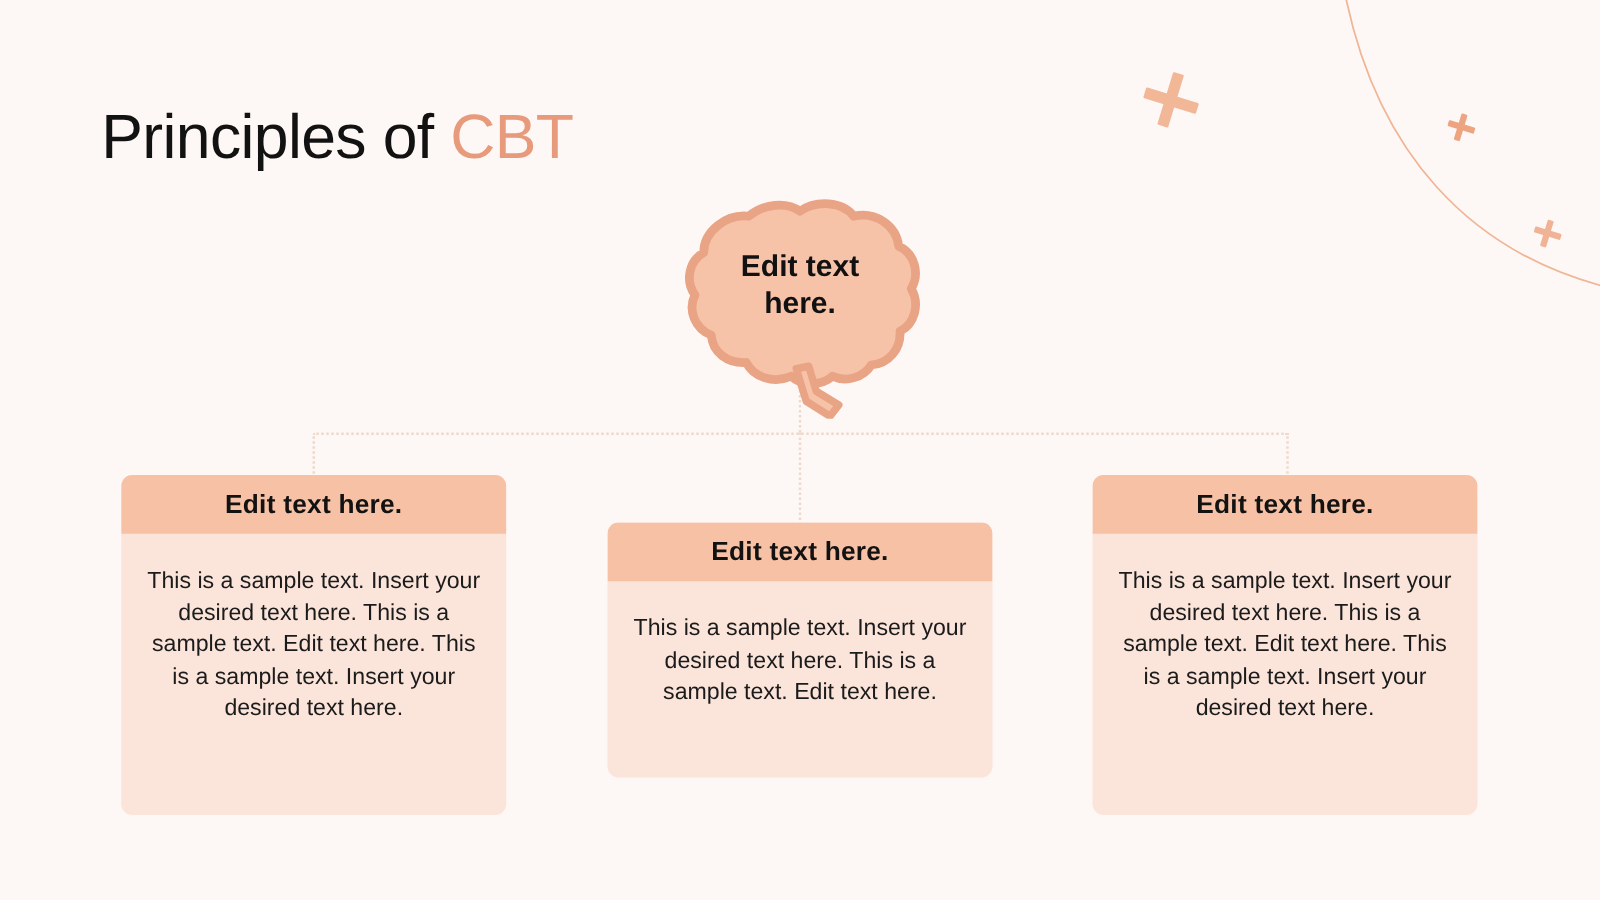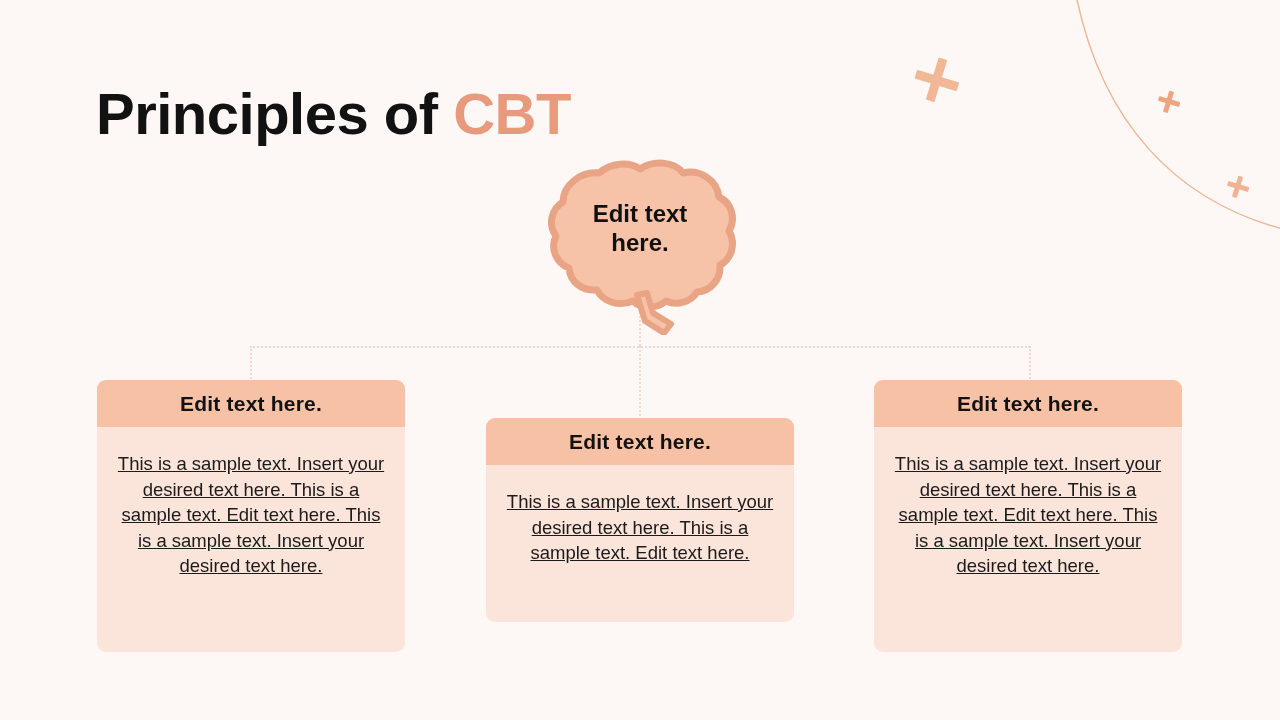--- a/index.html
+++ b/index.html
@@ -52,24 +52,24 @@
   .cross.c2 .bar { background: #EDA480; }
 
   .cross.c3 { left: 1227px; top: 176px; width: 22px; height: 22px; transform: rotate(17deg); }
   .cross.c3 .bar.h { left: 0; top: 8px; width: 22px; height: 5px; }
   .cross.c3 .bar.v { left: 8px; top: 0; width: 5px; height: 22px; }
   .cross.c3 .bar { background: #F0B395; }
 
   
   #title {
     position: absolute;
-    left: 96px;
+    left: 81px;
     top: 80px;
-    font-size: 58px;
-    font-weight: bold;
+    font-size: 50px;
+    font-weight: normal;
     letter-spacing: -0.5px;
     color: #121212;
     white-space: nowrap;
   }
   #title .accent { color: #E79A7C; }
 
   
   .dline {
     position: absolute;
   }
@@ -124,21 +124,20 @@
     line-height: 47px;
     height: 47px;
     letter-spacing: 0.2px;
   }
   .card .card-body {
     color: #1b1b1b;
     font-size: 18.5px;
     line-height: 25.5px;
     text-align: center;
     padding: 24px 20px 0 20px;
-    text-decoration: underline;
   }
 
   #card-1 { left: 97px; top: 380px; width: 308px; height: 272px; }
   #card-2 { left: 486px; top: 418px; width: 308px; height: 204px; }
   #card-3 { left: 874px; top: 380px; width: 308px; height: 272px; }
 </style>
 </head>
 <body>
 
 <div id="slide">

